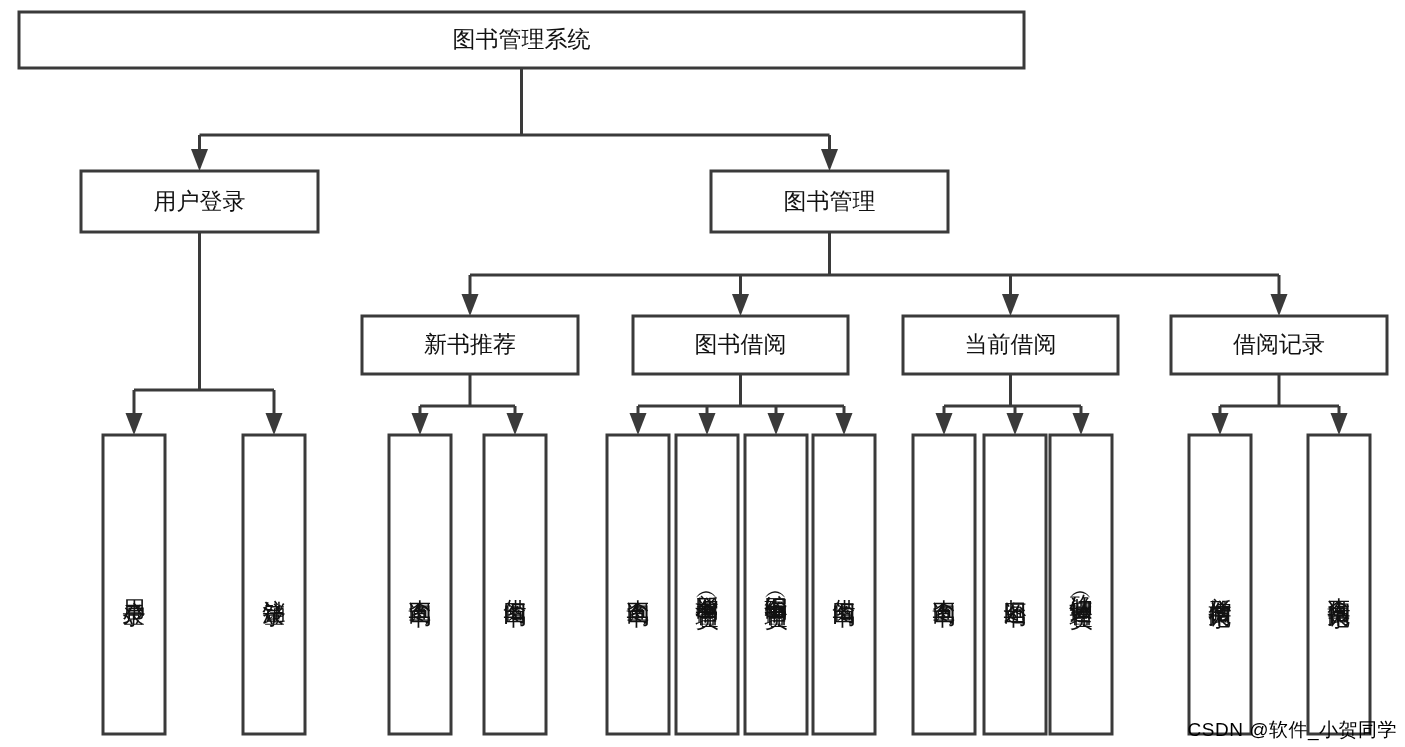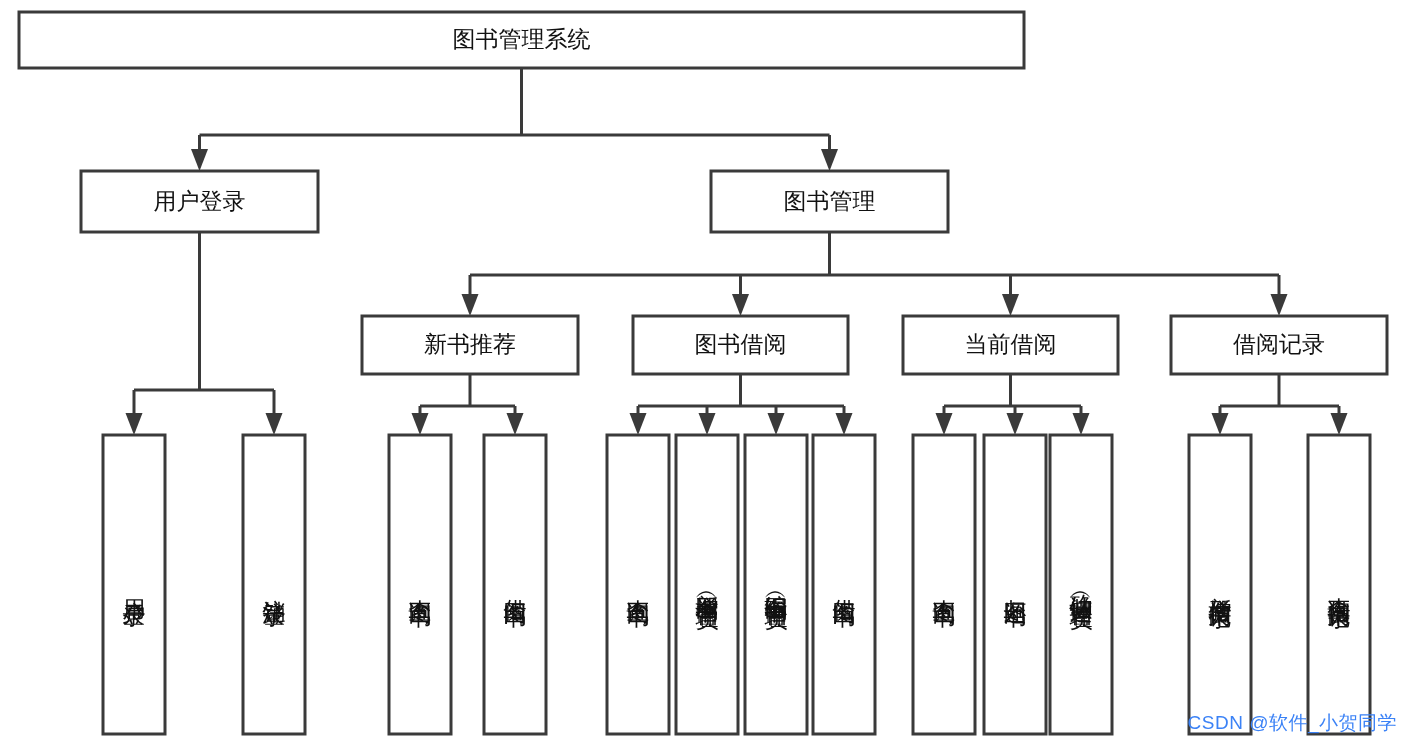--- a/index.html
+++ b/index.html
@@ -60,24 +60,24 @@
     display: flex;
     align-items: center;
     justify-content: center;
     text-align: center;
     white-space: nowrap;
     pointer-events: none;
   }
   .watermark {
     position: absolute;
     right: 8px;
-    bottom: 11px;
+    bottom: 4px;
     font-family: "Liberation Sans", "DejaVu Sans", sans-serif;
     font-size: 19px;
-    color: #3b82f6;
+    color: #000000;
     white-space: nowrap;
     letter-spacing: 0.5px;
   }
 </style>
 </head>
 <body>
 
 <div id="diagram-root">
 
   <svg class="diagram-canvas" id="diagram-canvas" viewBox="0 0 1405 747" xmlns="http://www.w3.org/2000/svg">

